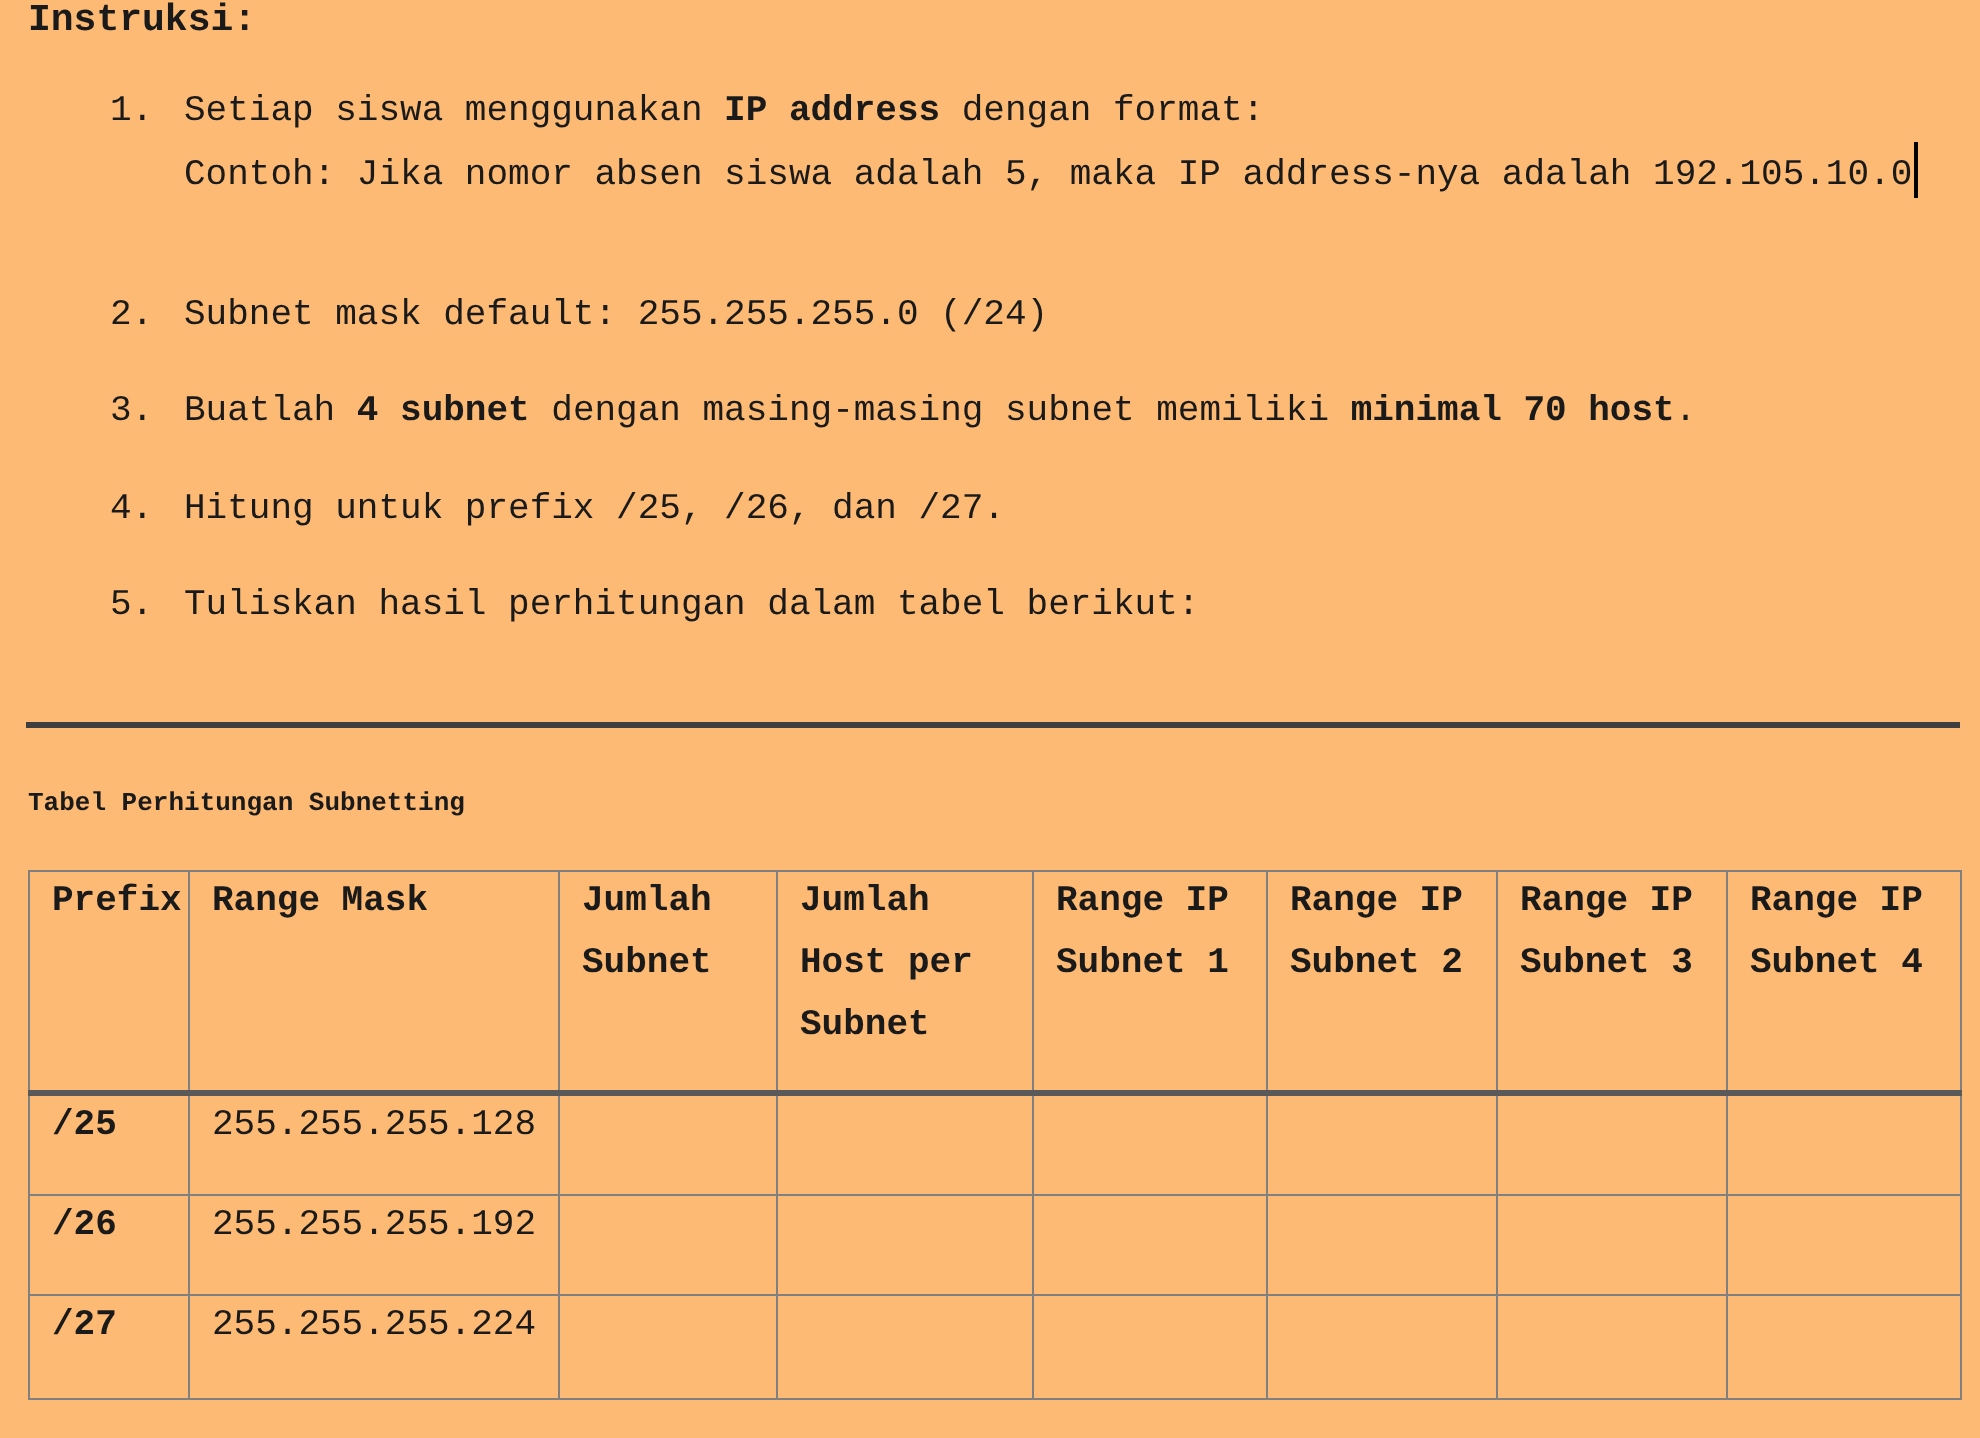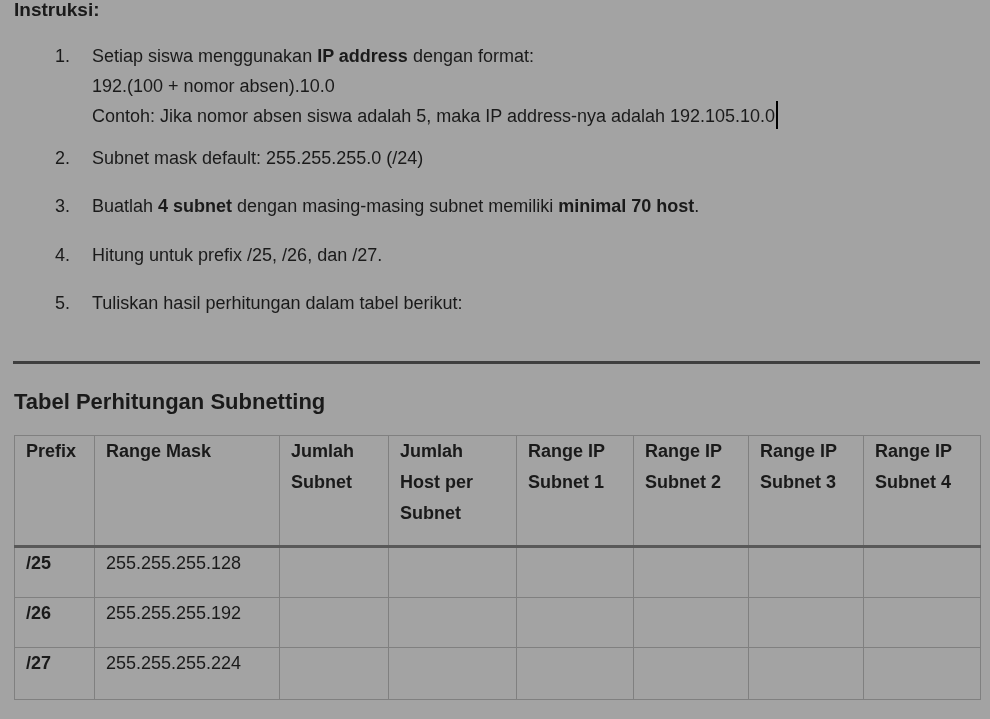--- a/index.html
+++ b/index.html
@@ -1,20 +1,20 @@
 <!DOCTYPE html>
 <html><head>
 <meta charset="utf-8">
 <style>
   html,body{margin:0;padding:0;}
   body{
     width:990px;height:719px;overflow:hidden;background:#ffffff;
     font-family:"Liberation Sans", sans-serif;color:#1a1a1a;position:relative;
   }
-  .page{position:absolute;inset:0;background:#a3a3a3;}
+  .page{position:absolute;inset:0;background:#fdba74;font-family:Liberation Mono, monospace;}
 
   .doc-heading{
     position:absolute;left:14px;top:-2px;margin:0;
     font-size:19px;font-weight:700;line-height:24px;white-space:nowrap;
   }
 
   .list-item{
     position:absolute;left:55px;display:flex;align-items:flex-start;
     font-size:18px;line-height:30px;
   }
@@ -29,21 +29,21 @@
   .list-item:nth-child(1){top:41px;}
   .list-item:nth-child(2){top:143px;}
   .list-item:nth-child(3){top:191px;}
   .list-item:nth-child(4){top:240px;}
   .list-item:nth-child(5){top:288px;}
 
   .hrule{position:absolute;left:13px;top:361px;width:967px;height:3px;background:#3f3f3f;}
 
   .table-title{
     position:absolute;left:14px;top:390px;margin:0;
-    font-size:22px;font-weight:700;line-height:24px;white-space:nowrap;
+    font-size:13px;font-weight:700;line-height:24px;white-space:nowrap;
   }
 
   table.subnet{
     position:absolute;left:14px;top:435px;width:966px;
     border-collapse:collapse;table-layout:fixed;
     font-size:18px;
   }
   table.subnet th, table.subnet td{
     border:1px solid #808080;
     vertical-align:top;text-align:left;
@@ -62,21 +62,20 @@
 
 <div class="page">
 
   <h1 class="doc-heading">Instruksi:</h1>
 
   <div id="instructions-list">
       <div class="list-item">
         <span class="item-number">1.</span>
         <div class="item-lines">
           <div class="line"><span class="seg">Setiap siswa menggunakan </span><span class="seg-bold">IP address</span><span class="seg"> dengan format:</span></div>
-          <div class="line"><span class="seg">192.(100 + nomor absen).10.0</span></div>
           <div class="line"><span class="seg">Contoh: Jika nomor absen siswa adalah 5, maka IP address-nya adalah 192.105.10.0</span><span class="caret"></span></div>
         </div>
       </div>
       <div class="list-item">
         <span class="item-number">2.</span>
         <div class="item-lines">
           <div class="line"><span class="seg">Subnet mask default: 255.255.255.0 (/24)</span></div>
         </div>
       </div>
       <div class="list-item">

